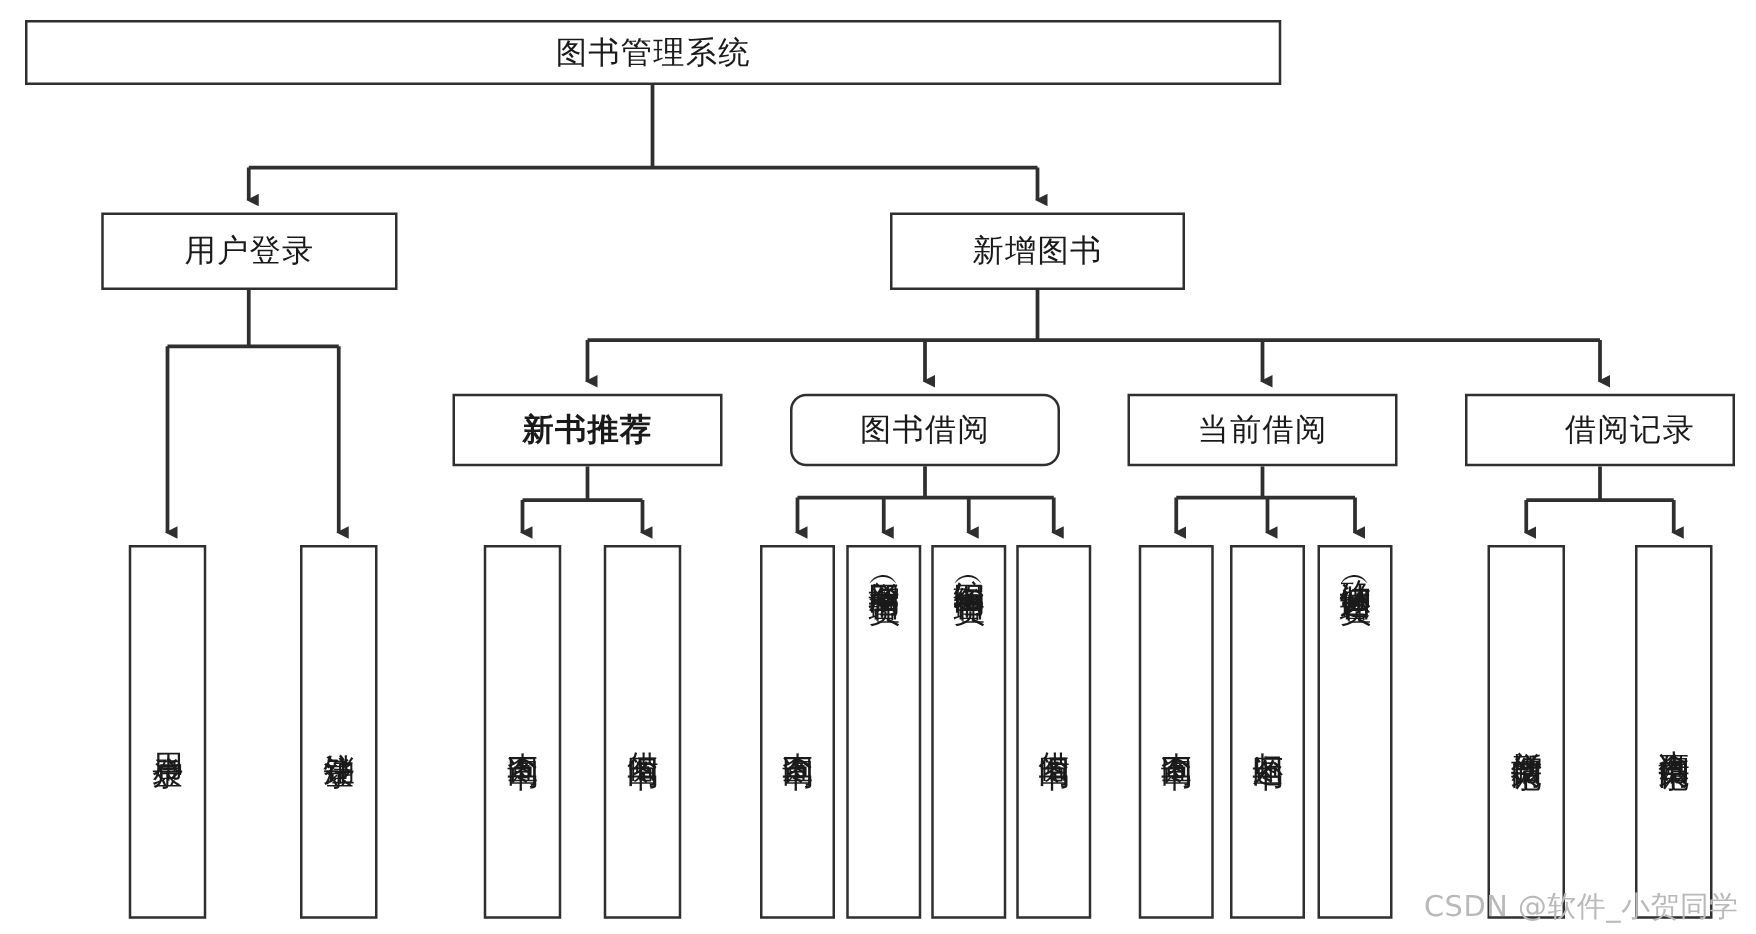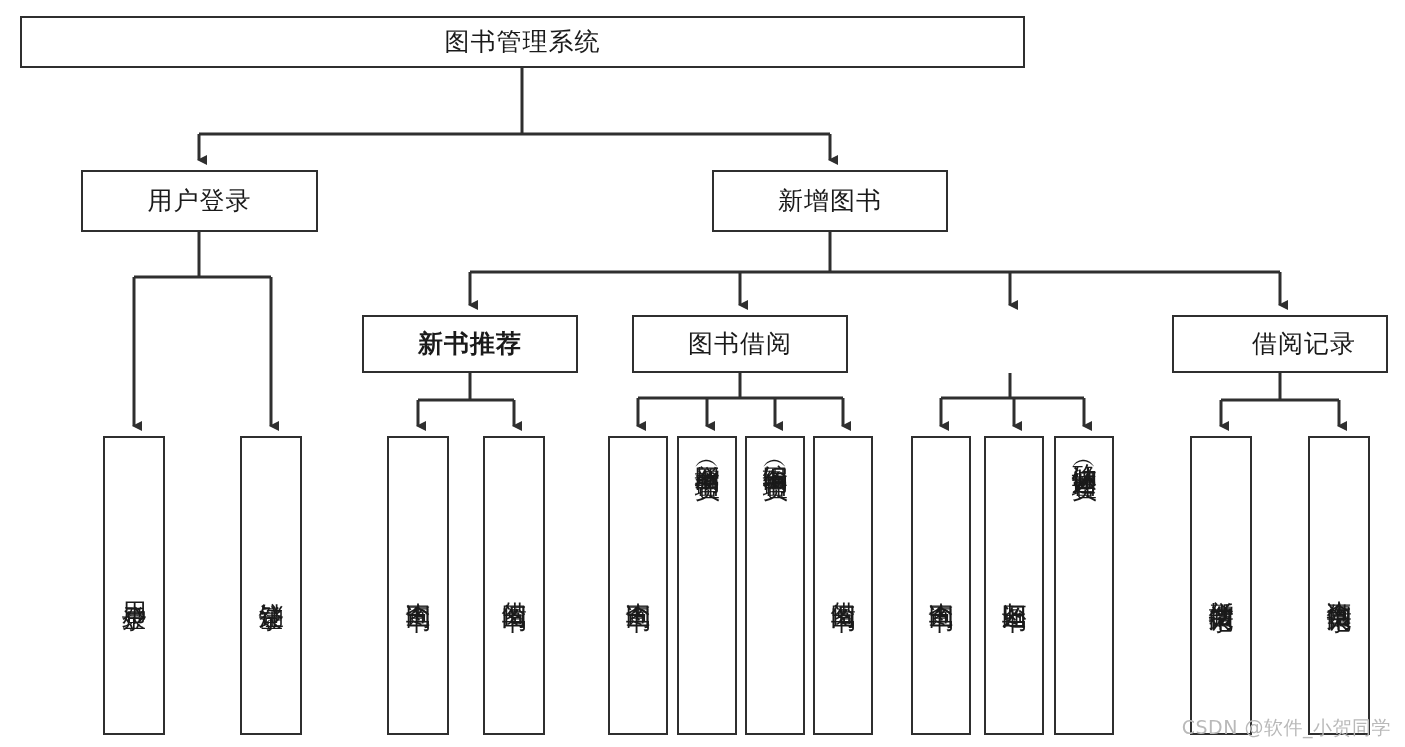--- a/index.html
+++ b/index.html
@@ -52,21 +52,21 @@
     font-size: 25px;
     line-height: 1.18;
     letter-spacing: 2px;
     white-space: nowrap;
     color: #1a1a1a;
   }
   .watermark {
     position: absolute;
     right: 14px;
     bottom: 6px;
-    font-size: 19px;
+    font-size: 23px;
     color: #b9b9b9;
     white-space: nowrap;
     letter-spacing: 0.5px;
   }
 </style>
 </head>
 <body>
 
 <div id="diagram-root">
 
@@ -127,22 +127,25 @@
   <div class="node horizontal" style="left: 81px; top: 170px; width: 237px; height: 62px;">
     <span>用户登录</span>
   </div>
   <div class="node horizontal" style="left: 712px; top: 170px; width: 236px; height: 62px;">
     <span>新增图书</span>
   </div>
 
   <div class="node horizontal" style="left: 362px; top: 315px; width: 216px; height: 58px; font-weight: bold;">
     <span>新书推荐</span>
   </div>
-  <div class="node horizontal" style="left: 632px; top: 315px; width: 216px; height: 58px;">
+  <div class="node horizontal" style="left: 632px; top: 315px; width: 216px; height: 58px; border-radius: 13px;">
     <span>图书借阅</span>
+  </div>
+  <div class="node horizontal" style="left: 902px; top: 315px; width: 216px; height: 58px;">
+    <span>当前借阅</span>
   </div>
   <div class="node horizontal" style="left: 1172px; top: 315px; width: 216px; height: 58px; padding-left: 48px;">
     <span>借阅记录</span>
   </div>
 
   <div class="node vertical" style="left: 103px; top: 436px; width: 62px; height: 299px; align-items: center; padding-top: 0px;">
     <span class="vlabel">用户登录</span>
   </div>
   <div class="node vertical" style="left: 240px; top: 436px; width: 62px; height: 299px; align-items: center; padding-top: 0px;">
     <span class="vlabel">注销登录</span>

